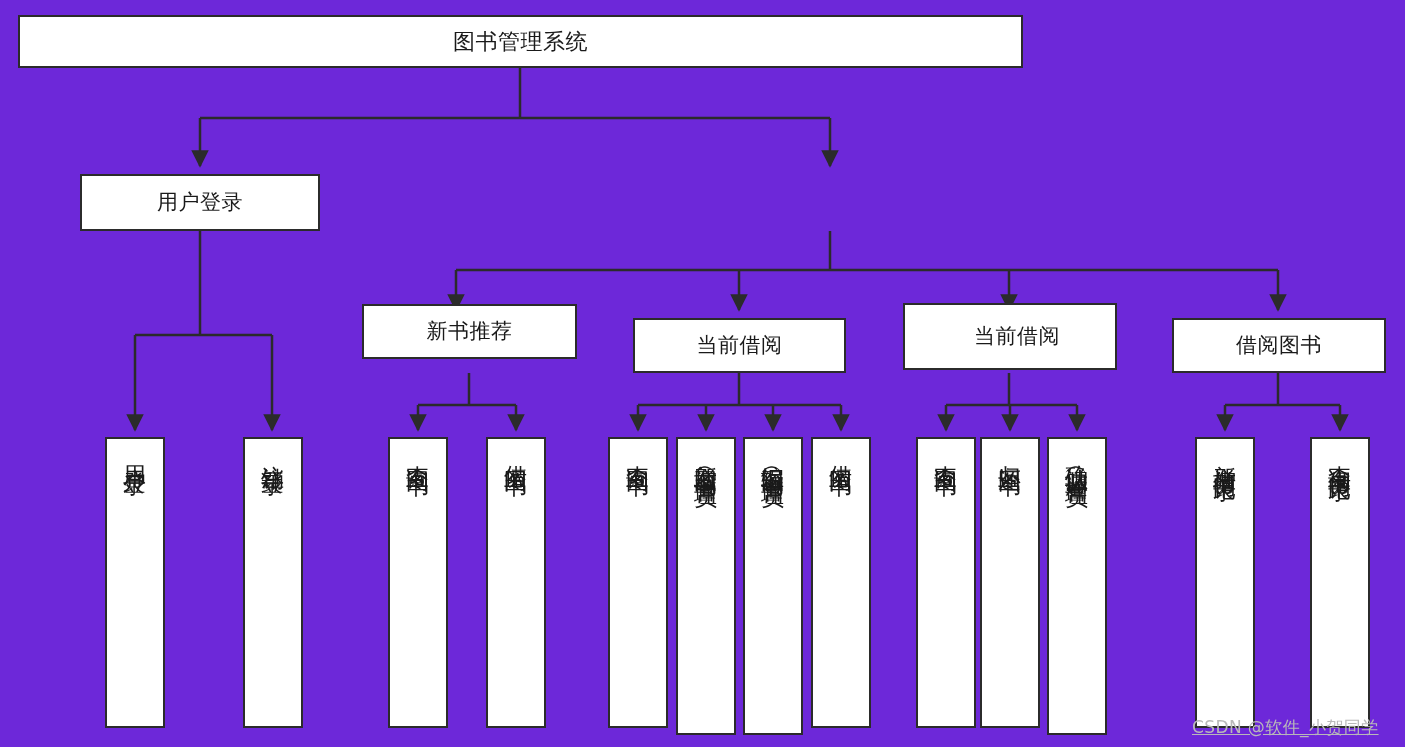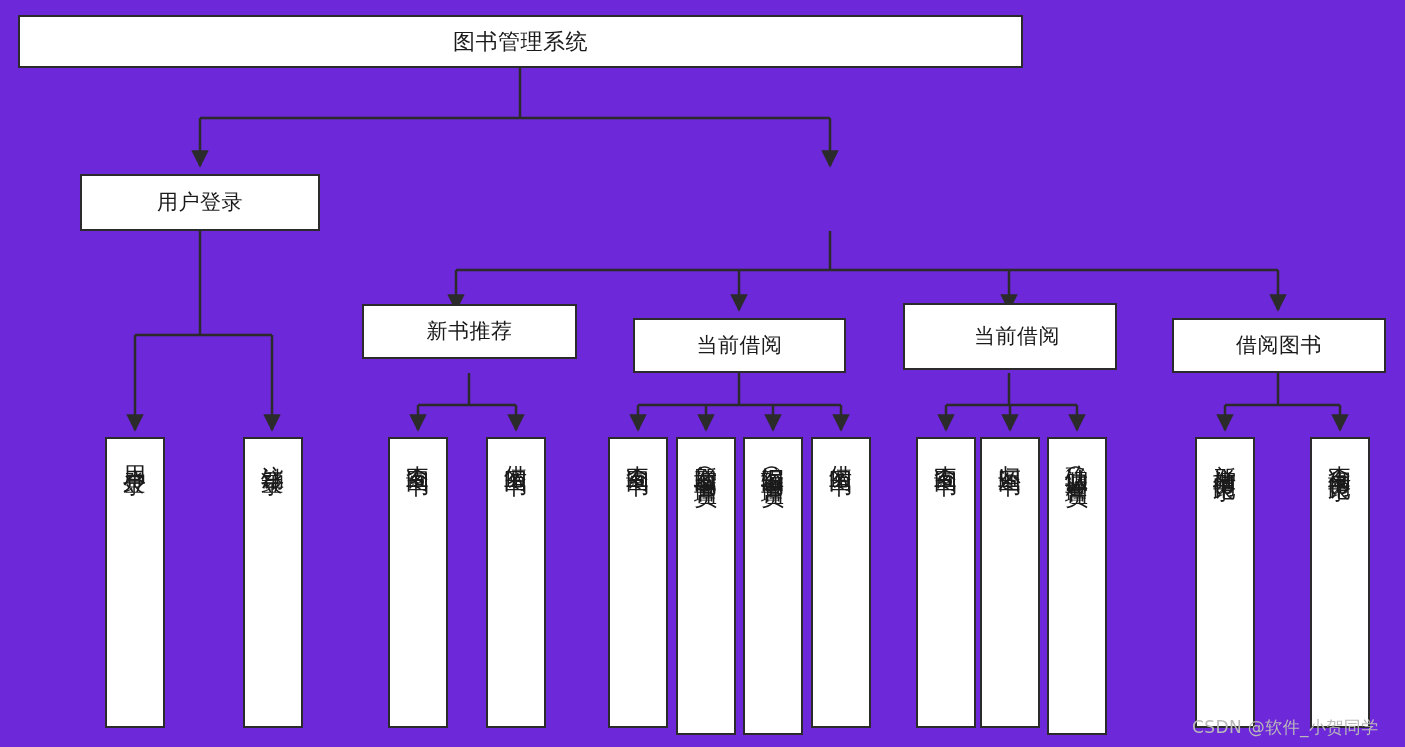--- a/index.html
+++ b/index.html
@@ -59,20 +59,21 @@
     letter-spacing:3px;
     white-space:nowrap;
   }
   .watermark{
     position:absolute;
     font-size:17px;
     color:#b9b9b9;
     white-space:nowrap;
     letter-spacing:0.4px;
     font-family:"DejaVu Sans","Liberation Sans",sans-serif;
+    text-decoration:underline;
   }
 </style>
 </head>
 <body>
 
 <div id="canvas">
 
   <svg class="edges" viewBox="0 0 1405 747" xmlns="http://www.w3.org/2000/svg">
     <defs>
       <marker id="arrow" viewBox="0 0 10 10" refX="9" refY="5" markerWidth="7" markerHeight="7" orient="auto-start-reverse">

